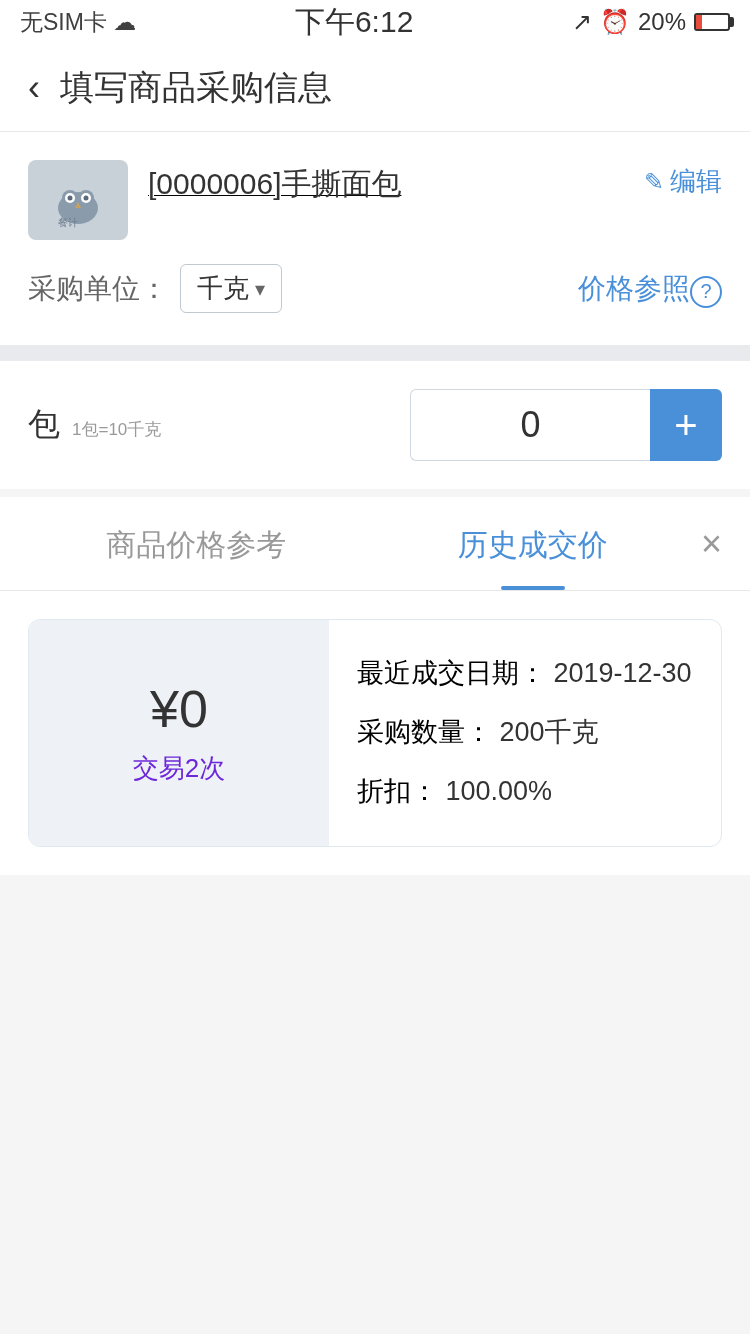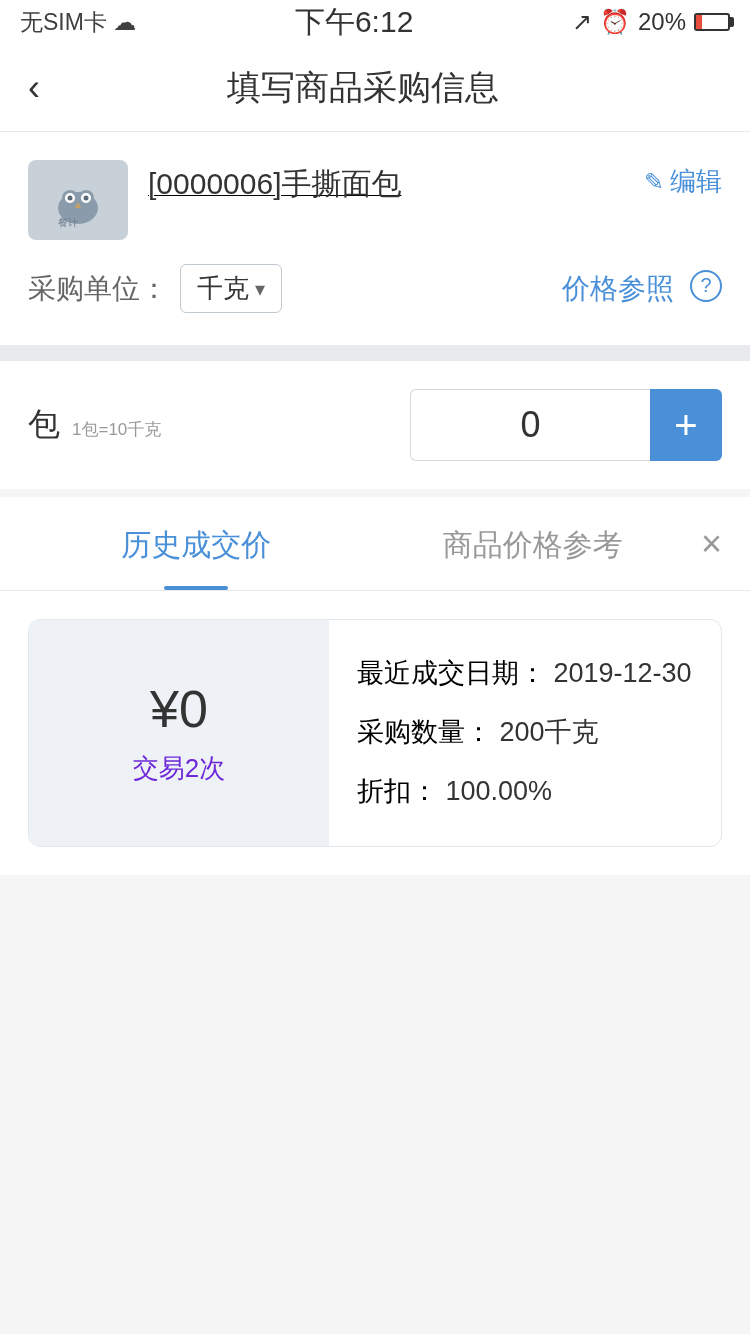--- a/index.html
+++ b/index.html
@@ -77,21 +77,21 @@
     }
     .nav-back {
       font-size: 36px;
       color: #333;
       cursor: pointer;
       margin-right: 20px;
       line-height: 1;
     }
     .nav-title {
       flex: 1;
-      text-align: center;
+      text-align: left;
       font-size: 34px;
       font-weight: 500;
       color: #333;
       margin-right: 56px;
     }
 
     
     .product-card {
       background: #fff;
       margin: 0;
@@ -162,22 +162,22 @@
       color: #333;
       background: #fff;
       cursor: pointer;
     }
     .dropdown-arrow {
       font-size: 20px;
       color: #666;
     }
     .price-ref {
       display: flex;
-      align-items: flex-start;
-      gap: 16px;
+      align-items: flex-end;
+      gap: 0;
       color: #4a90d9;
       font-size: 28px;
       cursor: pointer;
     }
     .help-icon {
       width: 32px;
       height: 32px;
       border: 2px solid #4a90d9;
       border-radius: 50%;
       display: flex;
@@ -420,25 +420,25 @@
   <div class="quantity-input-area">
     <div class="quantity-box">
       <span>0</span>
     </div>
     <div class="quantity-plus">+</div>
   </div>
 </div>
 
 <div class="tabs-section">
   <div class="tabs-header">
+    <div class="tab-item">
+      <span>商品价格参考</span>
+    </div>
     <div class="tab-item active">
       <span>历史成交价</span>
-    </div>
-    <div class="tab-item">
-      <span>商品价格参考</span>
     </div>
     <div class="tab-close">×</div>
   </div>
 
   <div class="history-content">
     <div class="price-record-card">
       <div class="price-record-left">
         <span class="price-amount">¥0</span>
         <span class="price-count">交易2次</span>
       </div>

